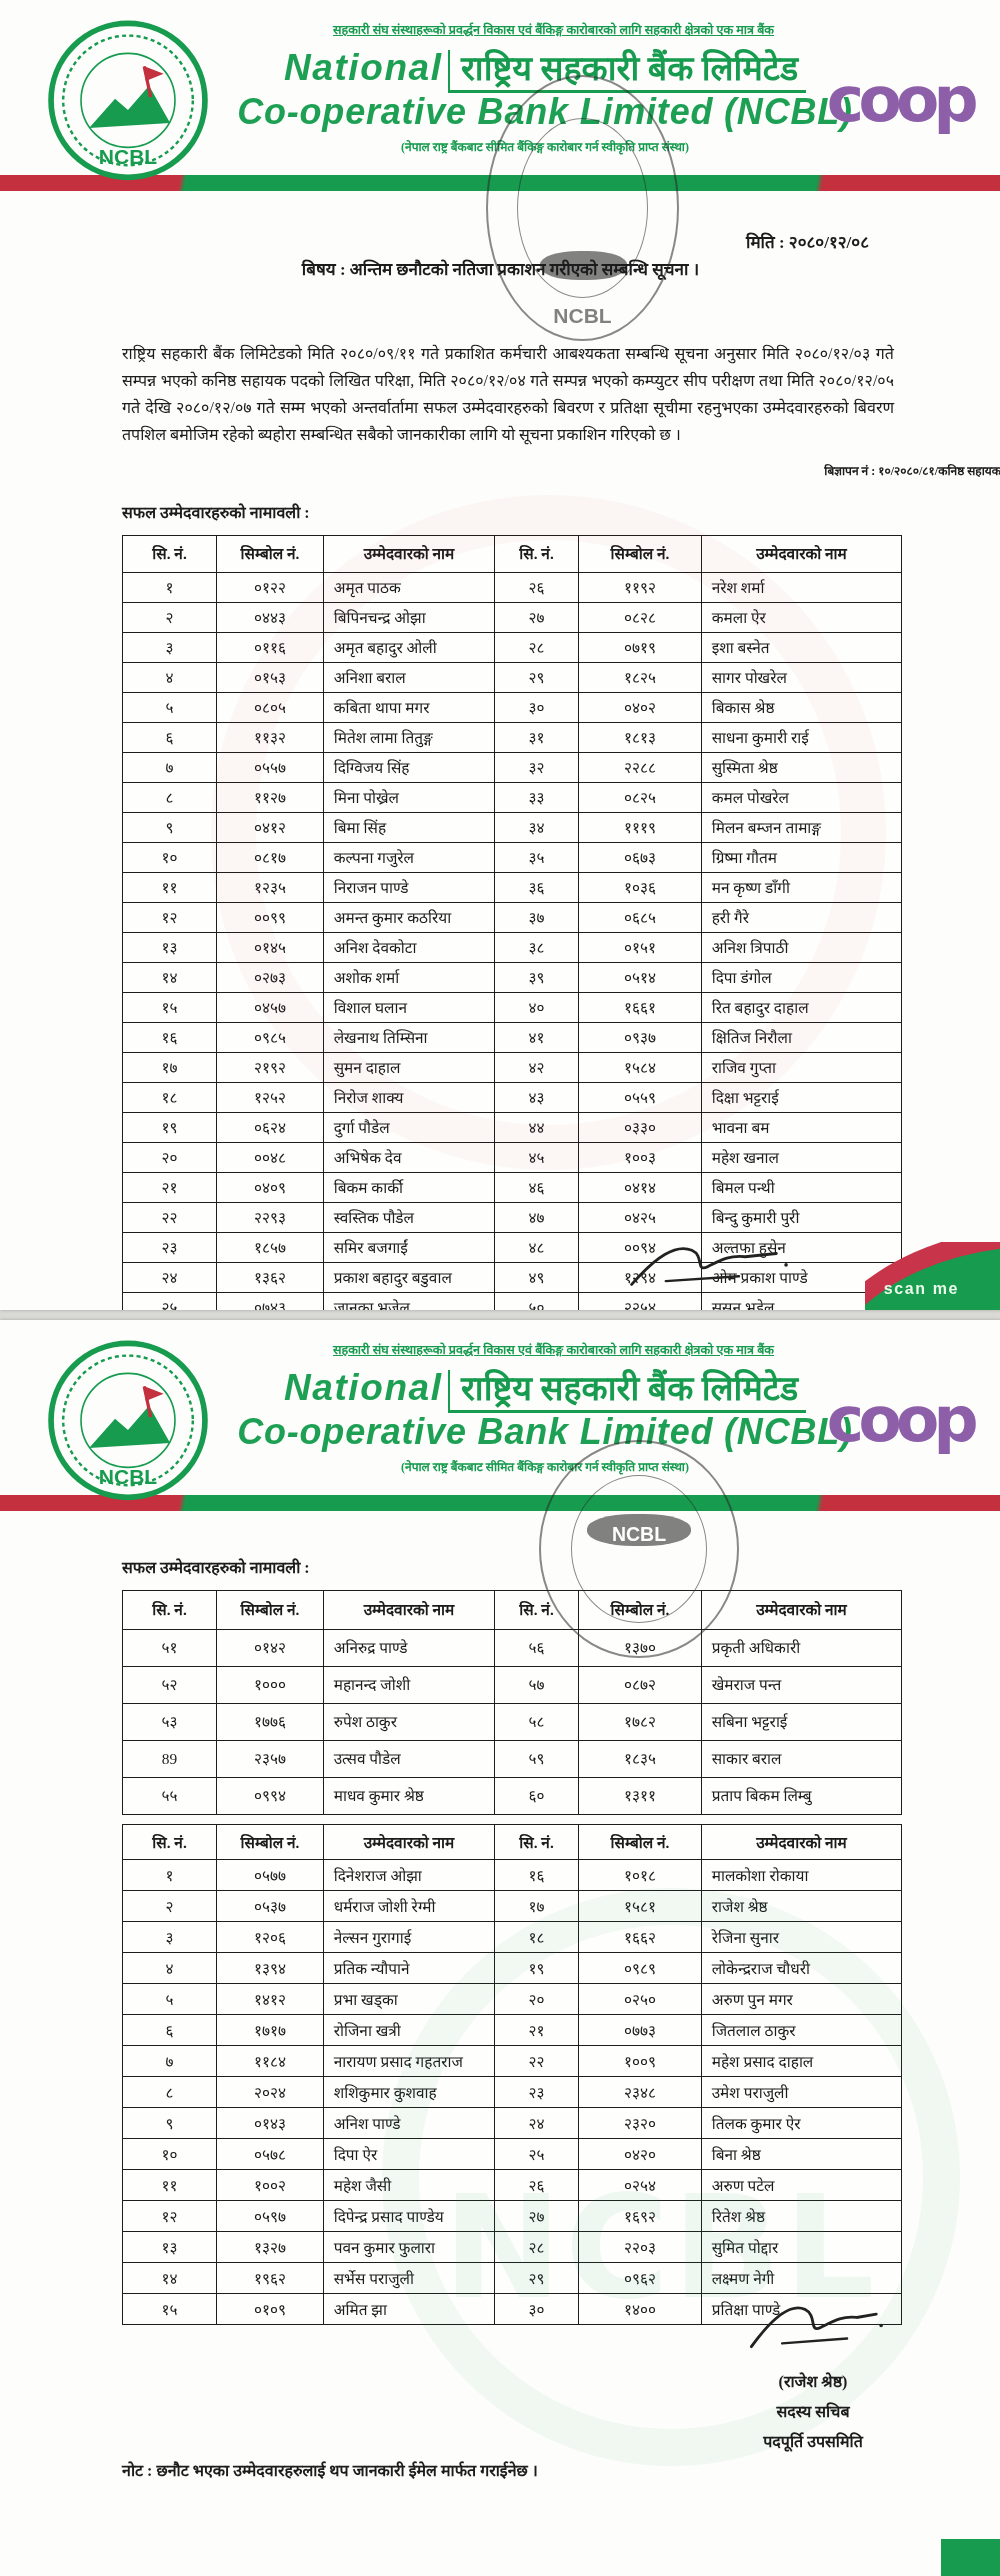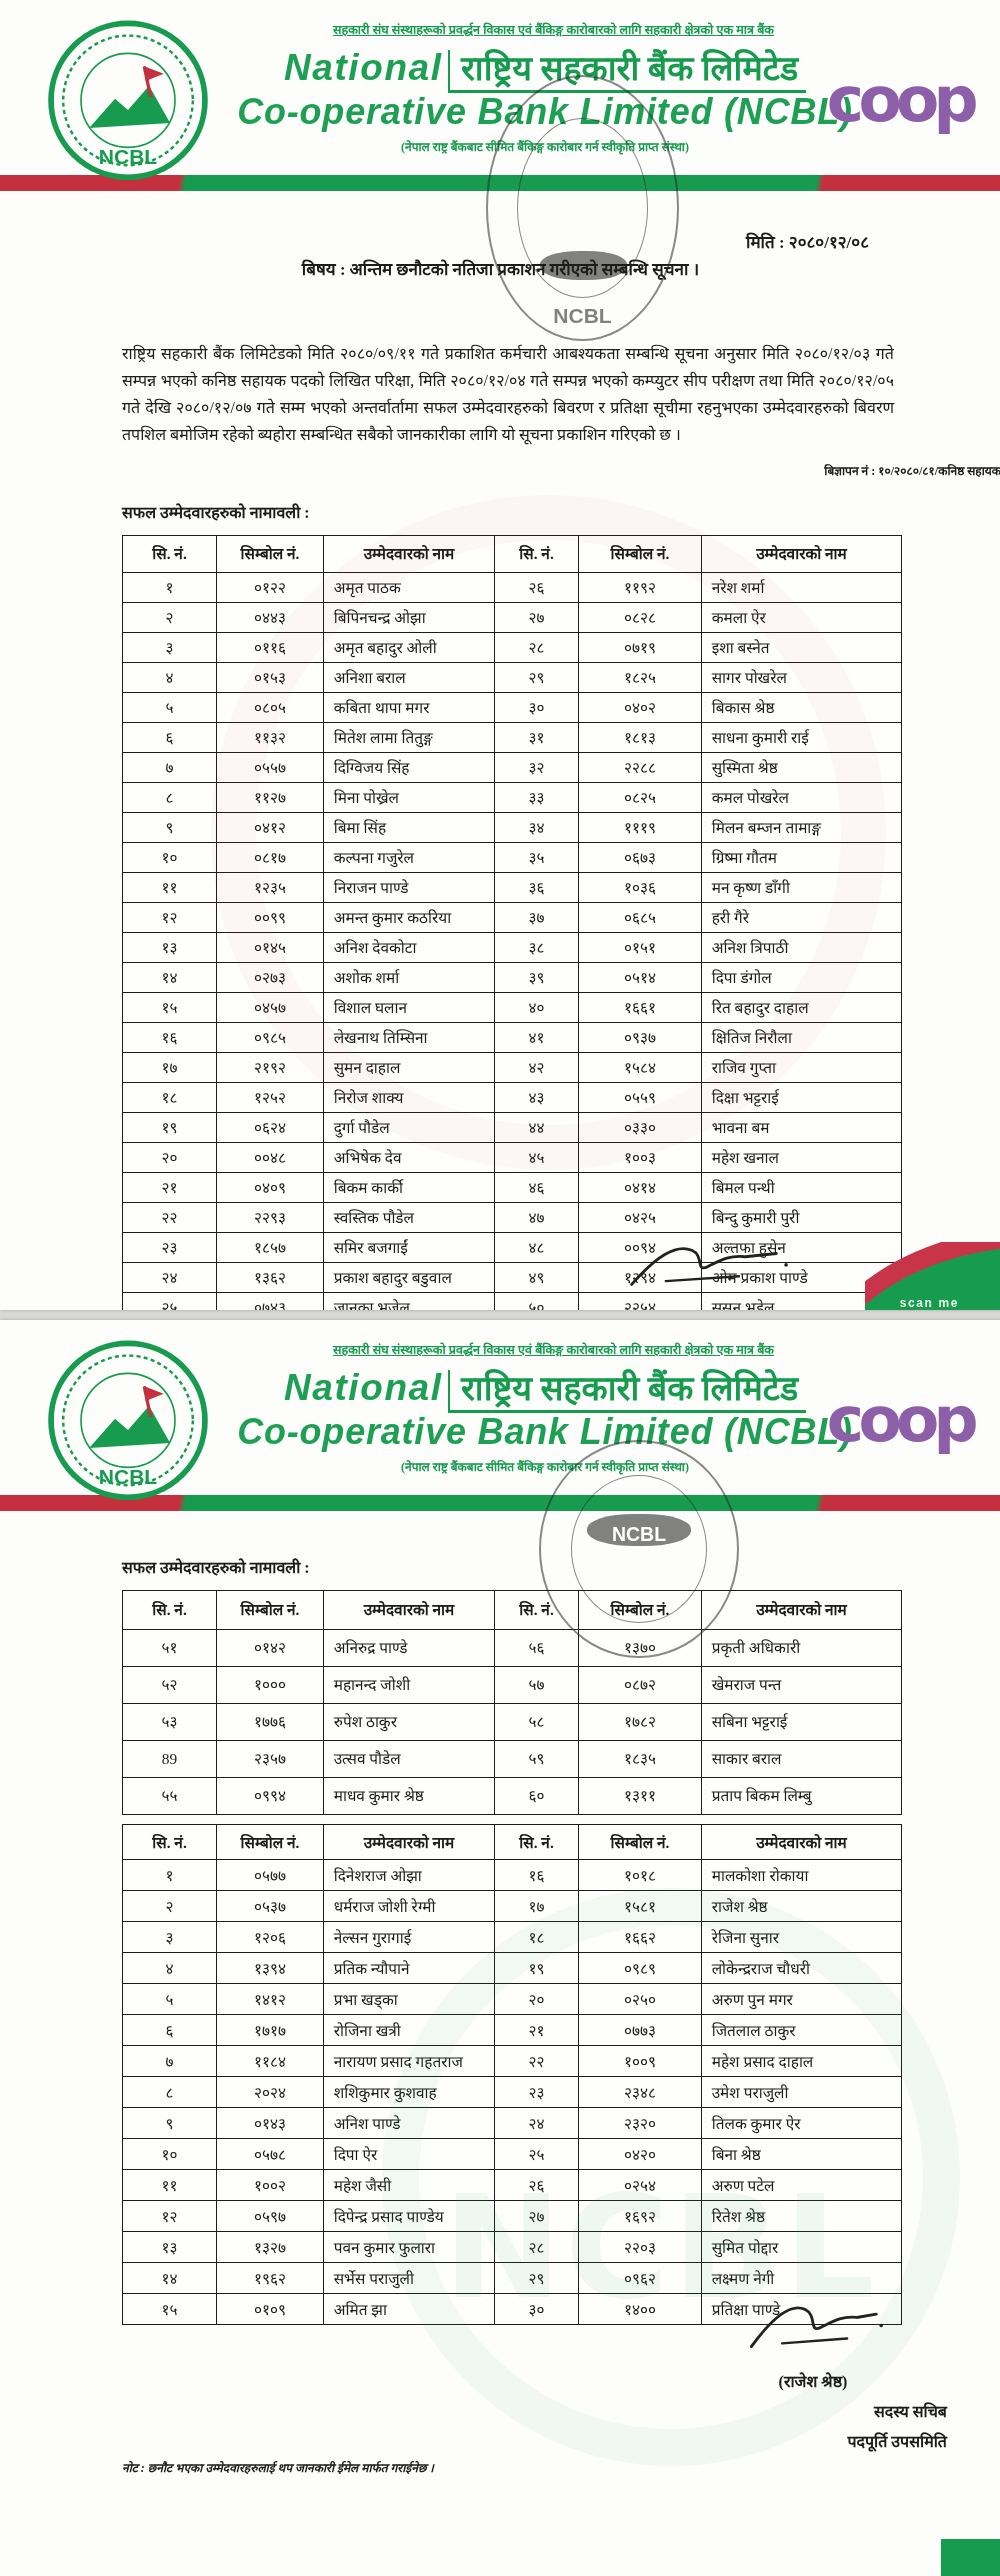--- a/index.html
+++ b/index.html
@@ -104,32 +104,32 @@
   .wm-ncbl{
     position:absolute;left:443px;top:845px;pointer-events:none;
     font-family:"DejaVu Sans",sans-serif;font-weight:bold;font-size:142px;
     color:rgba(22,155,79,.07);letter-spacing:3.2px;
   }
   .sig{position:absolute;}
   .sig-p1{right:197px;bottom:11.4px;width:187px;height:65px;}
   .sig-p2-block{position:absolute;right:54px;top:973px;width:268px;text-align:center;}
   .sig-p2-block .sig-svg{width:146px;height:70px;}
   .signatory-name{font-size:16px;font-weight:bold;margin-top:3.2px;}
-  .signatory-role{font-size:16px;font-weight:bold;margin-top:8px;text-align:right;}
-  .note{position:absolute;left:122px;top:1139px;font-size:12px;font-weight:bold;font-style:italic;}
+  .signatory-role{font-size:16px;font-weight:bold;margin-top:8px;}
+  .note{position:absolute;left:122px;top:1139px;font-size:16px;font-weight:bold;}
 
   
   .corner{position:absolute;right:0;bottom:0;overflow:hidden;}
   .corner-p1{width:136px;height:68px;}
   .corner-p2{width:60px;height:37px;}
   .corner .arc-red{position:absolute;right:-49px;bottom:-77px;width:244px;height:162px;border-radius:100% 0 0 0;background:#c8354b;}
   .corner .arc-green{position:absolute;right:-42px;bottom:-81px;width:221px;height:145px;border-radius:100% 0 0 0;background:#169b4f;}
   .corner .scan-label{
-    position:absolute;right:42px;bottom:0;color:#eafbe9;
-    font-size:12px;font-weight:bold;letter-spacing:1.6px;
+    position:absolute;right:42px;bottom:12px;color:#eafbe9;
+    font-size:16px;font-weight:bold;letter-spacing:1.6px;
     font-family:"Liberation Sans",sans-serif;
   }
 </style>
 </head>
 <body>
 
 <div class="page page-1">
 
   <div class="letterhead">
     <div class="lh-logo">

